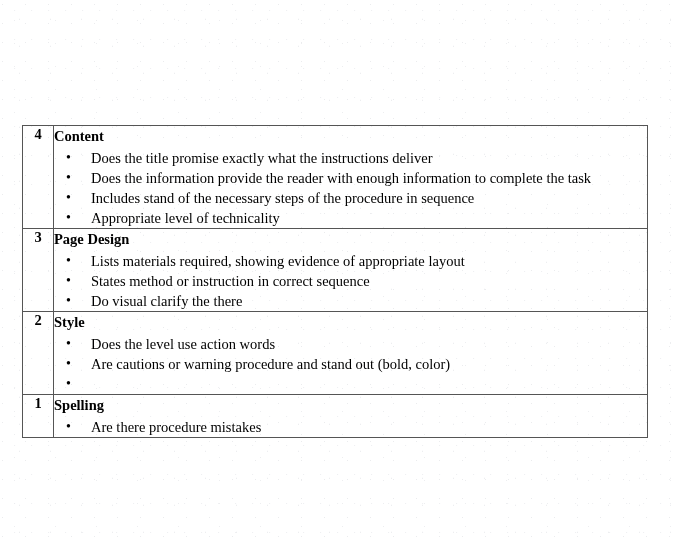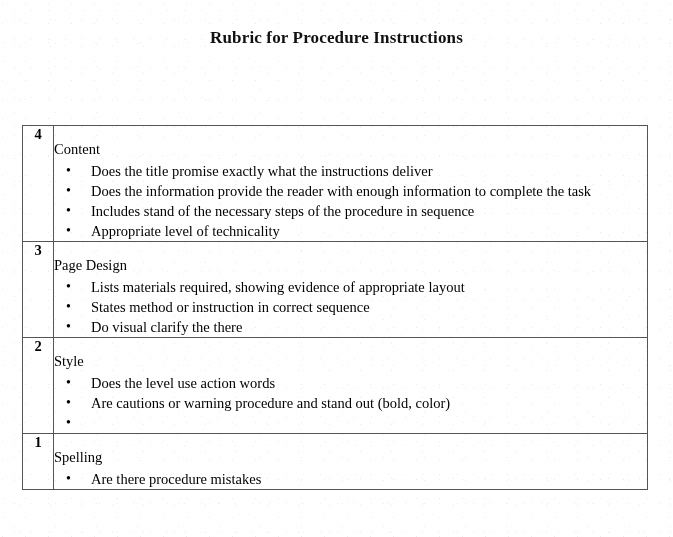--- a/index.html
+++ b/index.html
@@ -71,23 +71,23 @@
     padding-top: 6px;
     line-height: 17px;
   }
 
   .criteria-cell {
     padding: 6px 6px 9px 8px;
   }
 
   .criteria-heading {
     font-size: 14.5px;
-    font-weight: normal;
+    font-weight: bold;
     line-height: 17px;
-    margin: 15px 0 3px 0;
+    margin: 2px 0 3px 0;
   }
 
   .criteria-list {
     list-style: none;
     margin: 0;
     padding: 0;
   }
   .criteria-list li {
     position: relative;
     font-size: 14.5px;
@@ -106,21 +106,20 @@
     min-height: 20px;
   }
 </style>
 </head>
 <body>
 
 <div class="page">
 
   <div class="scan-noise"></div>
 
-  <div class="doc-title">Rubric for Procedure Instructions</div>
 
   <table class="rubric-table">
     <tbody>
 
       <tr>
         <td class="score-cell">4</td>
         <td class="criteria-cell">
           <div class="criteria-heading">Content</div>
           <ul class="criteria-list">
             <li>

